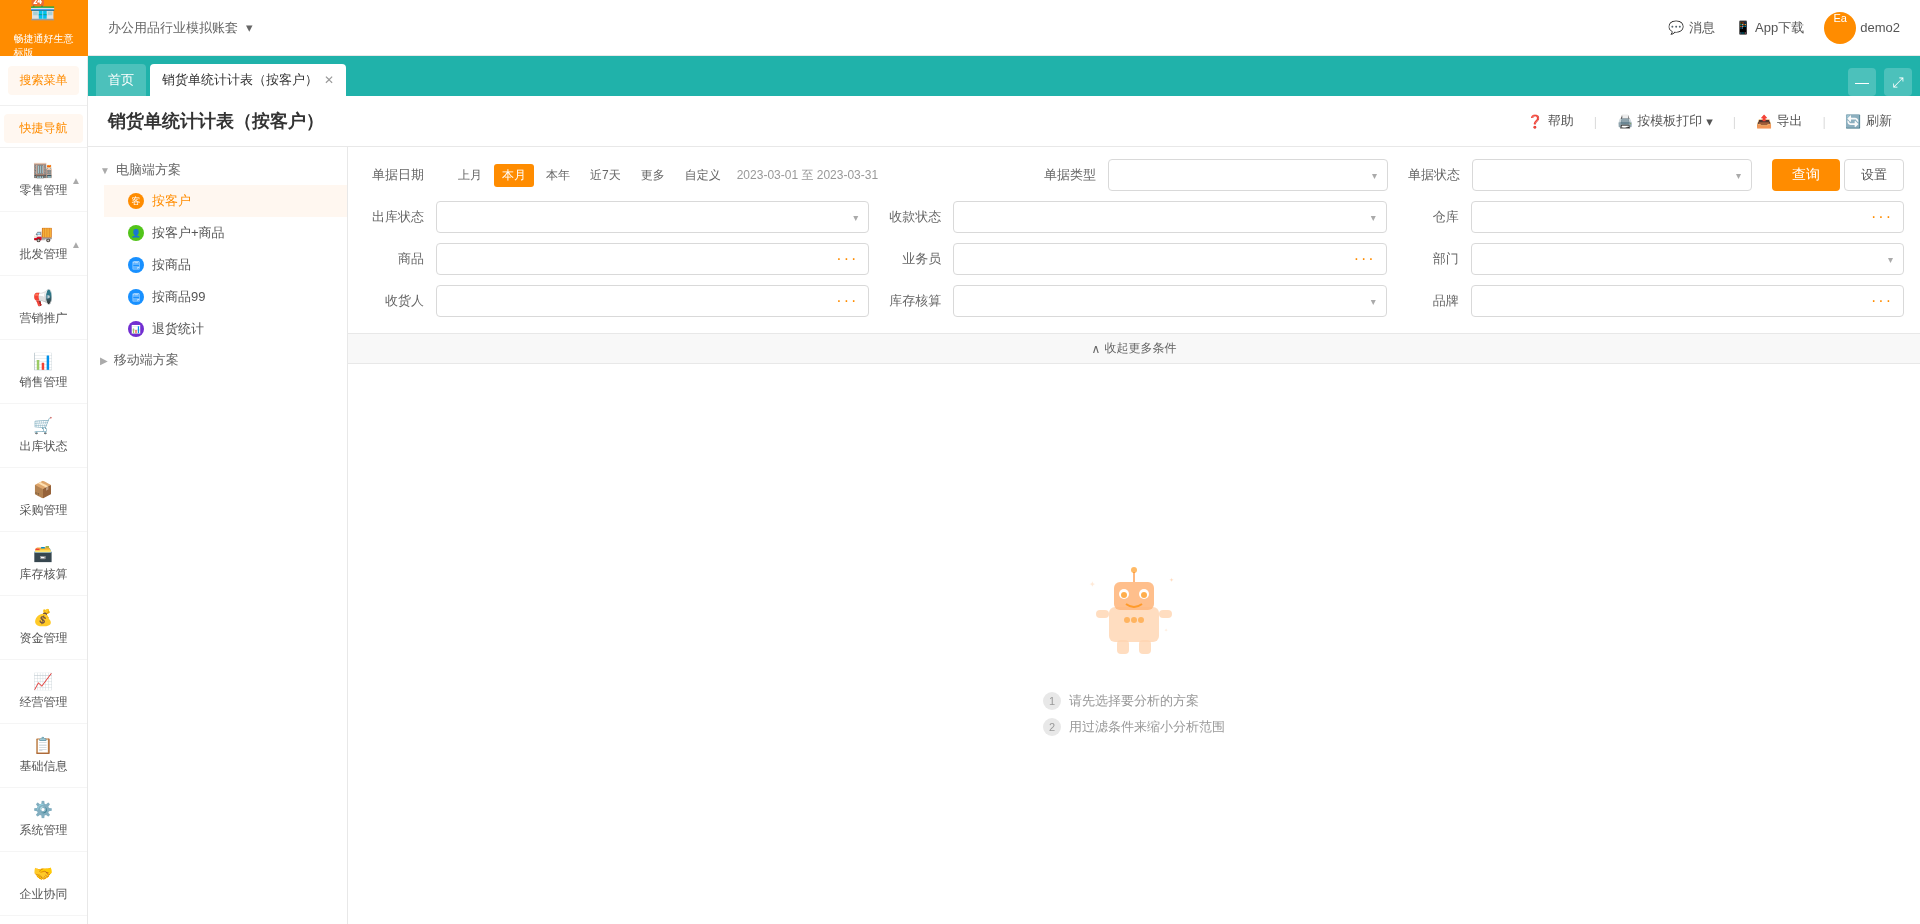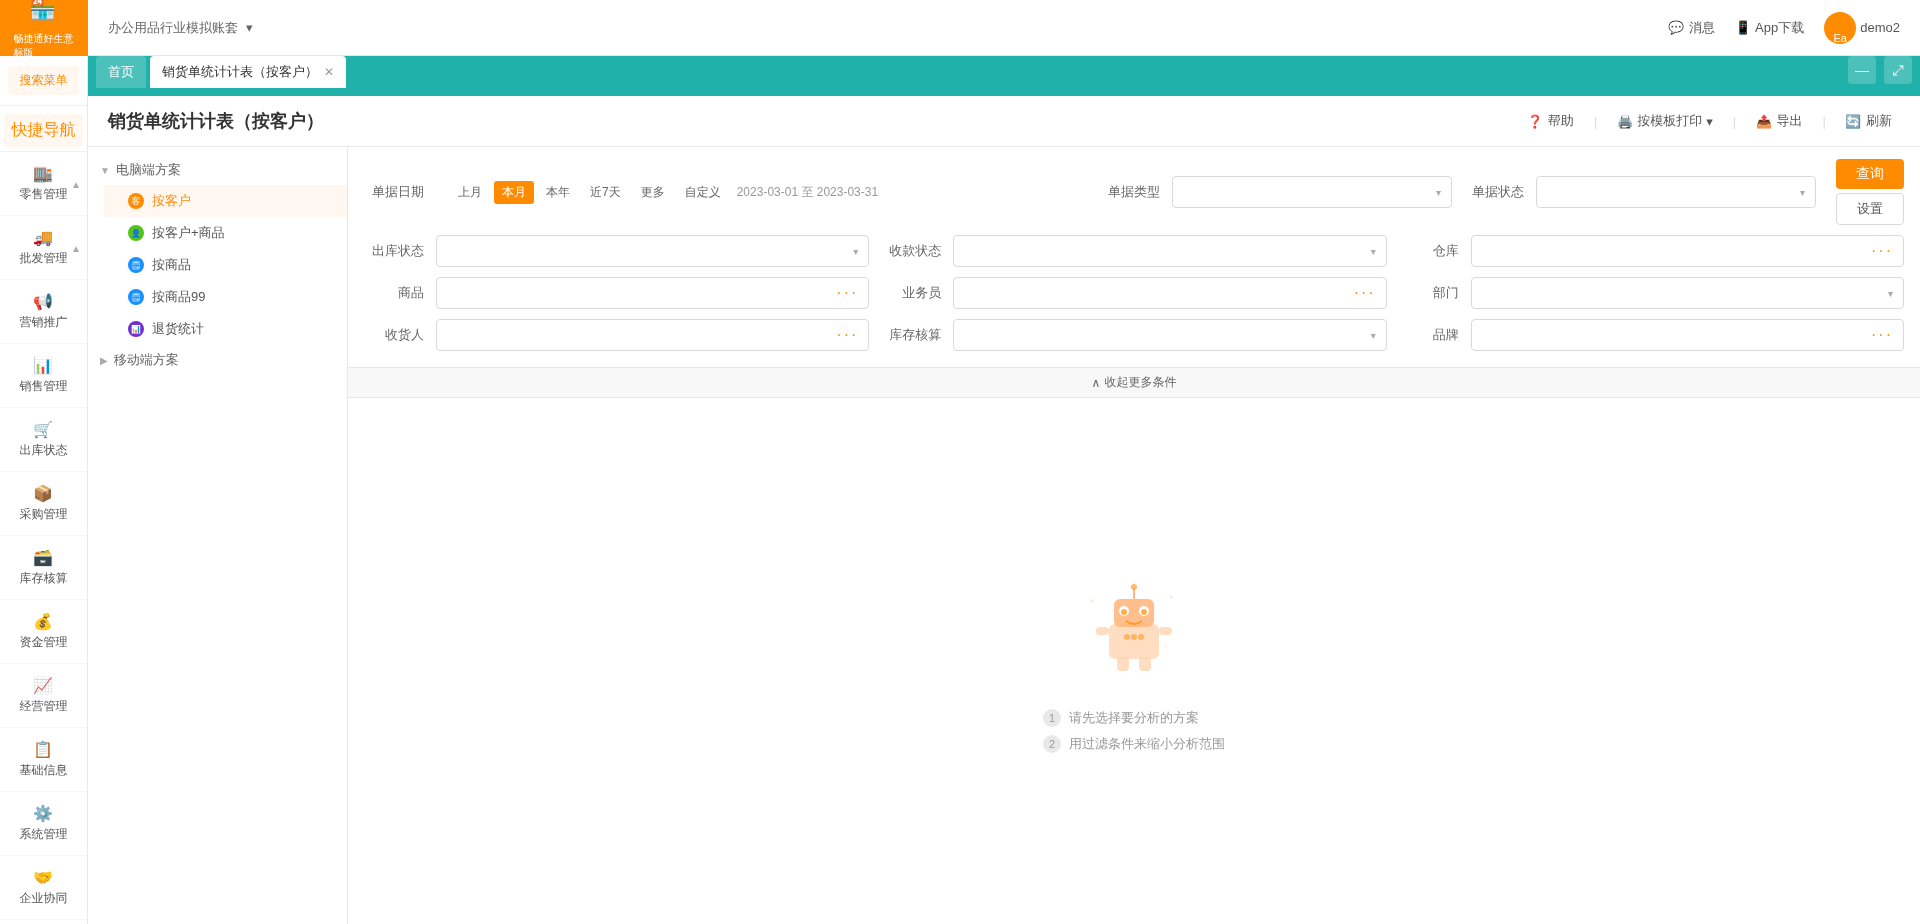--- a/index.html
+++ b/index.html
@@ -6,38 +6,38 @@
     body { font-family: 'Microsoft YaHei', Arial, sans-serif; font-size: 13px; background: #f5f5f5; color: #333; width: 1920px; height: 924px; overflow: hidden; display: flex; }
 
     
     .sidebar { width: 88px; background: #fff; border-right: 1px solid #e8e8e8; display: flex; flex-direction: column; align-items: center; padding-top: 0; height: 924px; flex-shrink: 0; }
     .sidebar-logo { width: 88px; height: 56px; background: #ff8c00; display: flex; flex-direction: column; align-items: center; justify-content: center; cursor: pointer; }
     .sidebar-logo .logo-icon { font-size: 22px; color: white; }
     .sidebar-logo .logo-text { font-size: 10px; color: white; margin-top: 10px; }
     .sidebar-search { width: 100%; padding: 10px 8px; border-bottom: 1px solid #f0f0f0; }
     .sidebar-search-btn { width: 100%; padding: 6px 4px; background: #fff7f0; border: none; border-radius: 4px; color: #ff8c00; font-size: 12px; cursor: pointer; text-align: center; }
     .sidebar-nav-label { width: 100%; padding: 8px 4px 4px; border-bottom: 1px solid #f0f0f0; }
-    .sidebar-nav-label-btn { width: 100%; padding: 6px 4px; background: #fff7f0; border: none; border-radius: 4px; color: #ff8c00; font-size: 16px; cursor: pointer; text-align: center; }
+    .sidebar-nav-label-btn { width: 100%; padding: 6px 4px; background: #fff7f0; border: none; border-radius: 4px; color: #ff8c00; font-size: 12px; cursor: pointer; text-align: center; }
     .sidebar-menu { width: 100%; overflow-y: auto; flex: 1; }
     .sidebar-item { width: 100%; padding: 12px 4px; display: flex; flex-direction: column; align-items: center; cursor: pointer; font-size: 12px; color: #555; border-bottom: 1px solid #f5f5f5; position: relative; }
     .sidebar-item .item-icon { font-size: 16px; margin-bottom: 3px; }
     .sidebar-item .item-arrow { position: absolute; right: 6px; top: 50%; transform: translateY(-50%); font-size: 10px; color: #aaa; }
 
     
     .main { flex: 1; display: flex; flex-direction: column; height: 924px; overflow: hidden; }
 
     
     .top-header { height: 56px; background: #fff; border-bottom: 1px solid #e8e8e8; display: flex; align-items: center; justify-content: space-between; padding: 0 20px; flex-shrink: 0; }
     .header-left { display: flex; align-items: center; gap: 8px; color: #666; font-size: 13px; cursor: pointer; }
     .header-right { display: flex; align-items: center; gap: 20px; }
     .header-right-item { display: flex; align-items: center; gap: 4px; cursor: pointer; color: #555; font-size: 13px; }
-    .avatar { width: 32px; height: 32px; border-radius: 50%; background: #ff8c00; display: flex; align-items: flex-end; justify-content: center; color: white; font-size: 12px; overflow: hidden; }
-
-    
-    .tab-bar { height: 40px; background: #20b2aa; display: flex; align-items: flex-start; padding: 0 8px; gap: 4px; flex-shrink: 0; }
+    .avatar { width: 32px; height: 32px; border-radius: 50%; background: #ff8c00; display: flex; align-items: flex-start; justify-content: center; color: white; font-size: 12px; overflow: hidden; }
+
+    
+    .tab-bar { height: 40px; background: #20b2aa; display: flex; align-items: flex-end; padding: 0 8px; gap: 4px; flex-shrink: 0; }
     .tab-item { height: 32px; display: flex; align-items: center; padding: 0 12px; border-radius: 4px 4px 0 0; font-size: 13px; cursor: pointer; gap: 6px; }
     .tab-item.home { background: rgba(255,255,255,0.2); color: white; }
     .tab-item.active { background: white; color: #333; }
     .tab-item .tab-close { color: #999; font-size: 12px; cursor: pointer; }
     .tab-expand { margin-left: auto; display: flex; gap: 8px; }
     .tab-expand-btn { width: 28px; height: 28px; background: rgba(255,255,255,0.2); border: none; border-radius: 4px; color: white; cursor: pointer; display: flex; align-items: center; justify-content: center; font-size: 14px; }
 
     
     .page-content { flex: 1; display: flex; flex-direction: column; overflow: hidden; background: #f5f5f5; }
 
@@ -94,21 +94,21 @@
     .empty-state { flex: 1; display: flex; flex-direction: column; align-items: center; justify-content: center; background: white; }
     .empty-icon { width: 120px; height: 120px; display: flex; align-items: center; justify-content: center; margin-bottom: 20px; }
     .empty-tips { display: flex; flex-direction: column; gap: 8px; }
     .empty-tip { display: flex; align-items: center; gap: 8px; color: #999; font-size: 13px; }
     .tip-num { width: 18px; height: 18px; border-radius: 50%; background: #e8e8e8; color: #999; font-size: 11px; display: flex; align-items: center; justify-content: center; flex-shrink: 0; }
 
     
     .robot-svg { width: 100px; height: 100px; }
 
     .dropdown-arrow { font-size: 10px; color: #aaa; }
-    .btn-group { display: flex; flex-direction: column; gap: 4px; }
+    .btn-group { display: flex; flex-direction: row; gap: 4px; }
   </style>
 </head>
 <body>
 
 <div class="sidebar">
   <div class="sidebar-logo">
     <div class="logo-icon">🏪</div>
     <div class="logo-text">
       <div>畅捷通好生意</div>
       <div>标版</div>

